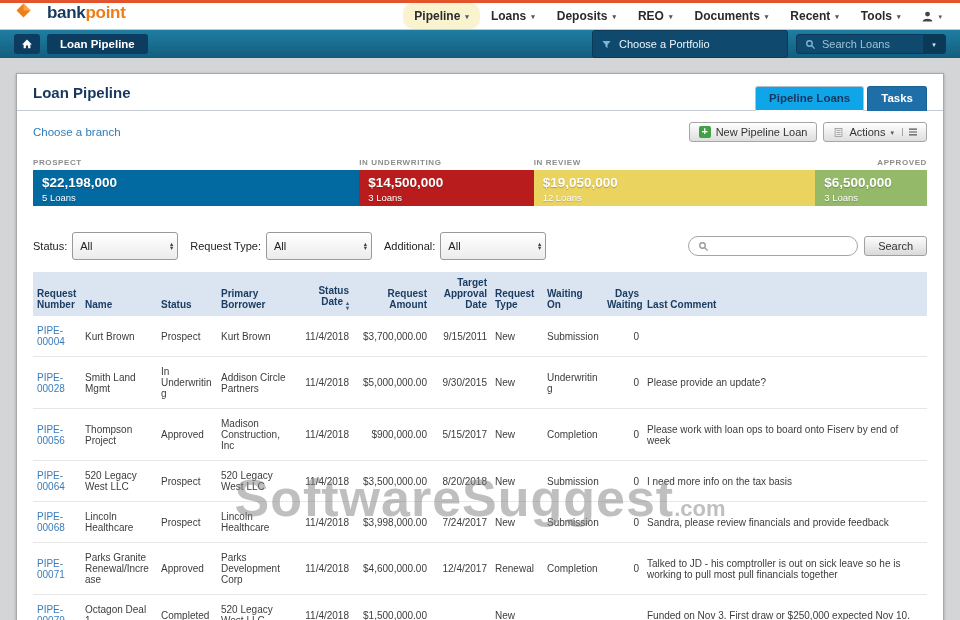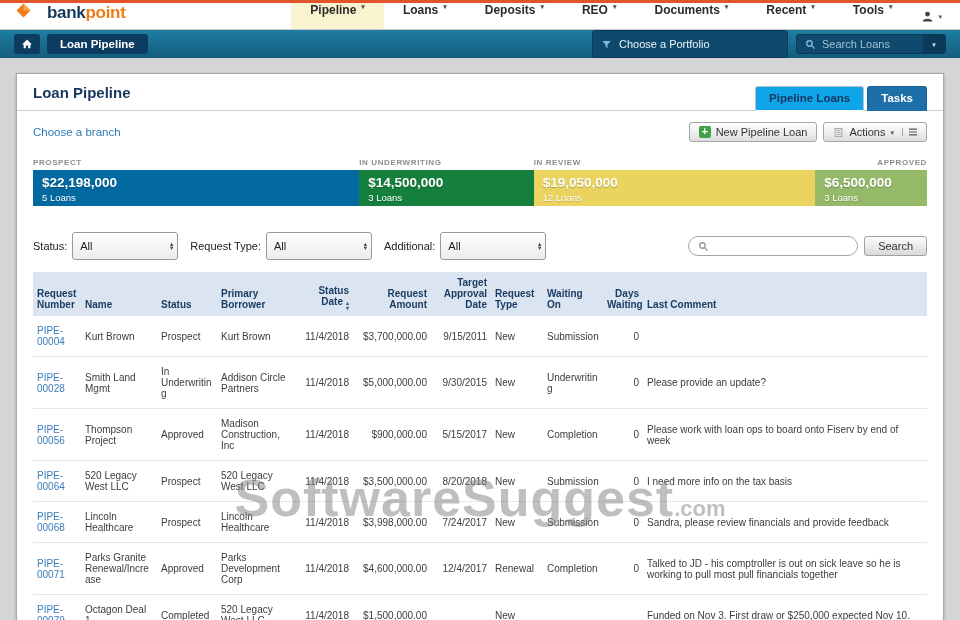--- a/index.html
+++ b/index.html
@@ -11,21 +11,21 @@
   
   .topline { height: 3px; background: #e4542c; }
   .navbar {
     height: 27px; background: #fff; border-bottom: 1px solid #c9c9c9;
     display: flex; align-items: stretch; padding: 0 12px 0 16px;
   }
   .logo { display: flex; gap: 16px; font-size: 17px; font-weight: bold; letter-spacing: -0.3px; cursor: pointer; }
   .logo .w1 { color: #16395c; }
   .logo .w2 { color: #ef7d17; }
   #nav-menu { display: flex; margin-left: auto; }
-  .nav-item { display: flex; gap: 5px; padding: 0 19px; font-size: 12px; font-weight: bold; color: #2b2b2b; cursor: pointer; border-radius: 2px; }
+  .nav-item { display: flex; align-items: center; gap: 5px; padding: 0 11px; font-size: 12px; font-weight: bold; color: #2b2b2b; cursor: pointer; border-radius: 10px; }
   .nav-item.active { background: #faf3cf; }
   .caret { font-size: 7px; color: #555; line-height: 1; }
   .user-item { display: flex; align-items: center; gap: 4px; padding: 0 6px 0 10px; cursor: pointer; }
   
   .subnav { height: 28px; background: linear-gradient(#1f7ea2, #135d7d); display: flex; align-items: center; gap: 7px; padding: 0 14px; }
   .home-btn { width: 26px; height: 20px; background: #0c3c5f; border-radius: 3px; display: flex; align-items: center; justify-content: center; cursor: pointer; }
   .crumb { background: #0c3c5f; color: #fff; font-size: 11.5px; font-weight: bold; padding: 4px 13px; border-radius: 3px; cursor: pointer; }
   .subnav-right { margin-left: auto; display: flex; gap: 8px; align-items: center; }
   .portfolio { width: 196px; height: 28px; background: #0f4a6e; border: 1px solid #0a3a57; border-radius: 3px; display: flex; align-items: center; gap: 7px; padding: 0 8px; color: #ecf4f9; font-size: 11px; cursor: pointer; }
   .searchbox { height: 20px; background: #0f4a6e; border: 1px solid #0a3a57; border-radius: 3px; display: flex; align-items: stretch; overflow: hidden; }
@@ -202,21 +202,21 @@
           <div class="stage-label" style="width: 36.5%;">PROSPECT</div>
           <div class="stage-label" style="width: 19.5%;">IN UNDERWRITING</div>
           <div class="stage-label" style="width: 31.5%;">IN REVIEW</div>
           <div class="stage-label" style="width: 12.5%;">APPROVED</div>
         </div>
       <div id="stage-bar">
           <div class="stage-seg" style="width: 36.5%; background: #0369a1;">
             <div class="stage-amount">$22,198,000</div>
             <div class="stage-count">5 Loans</div>
           </div>
-          <div class="stage-seg" style="width: 19.5%; background: #15803d;">
+          <div class="stage-seg" style="width: 19.5%; background: #b91c1c;">
             <div class="stage-amount">$14,500,000</div>
             <div class="stage-count">3 Loans</div>
           </div>
           <div class="stage-seg" style="width: 31.5%; background: rgb(234, 211, 94);">
             <div class="stage-amount">$19,050,000</div>
             <div class="stage-count">12 Loans</div>
           </div>
           <div class="stage-seg" style="width: 12.5%; background: rgb(148, 185, 105);">
             <div class="stage-amount">$6,500,000</div>
             <div class="stage-count">3 Loans</div>

